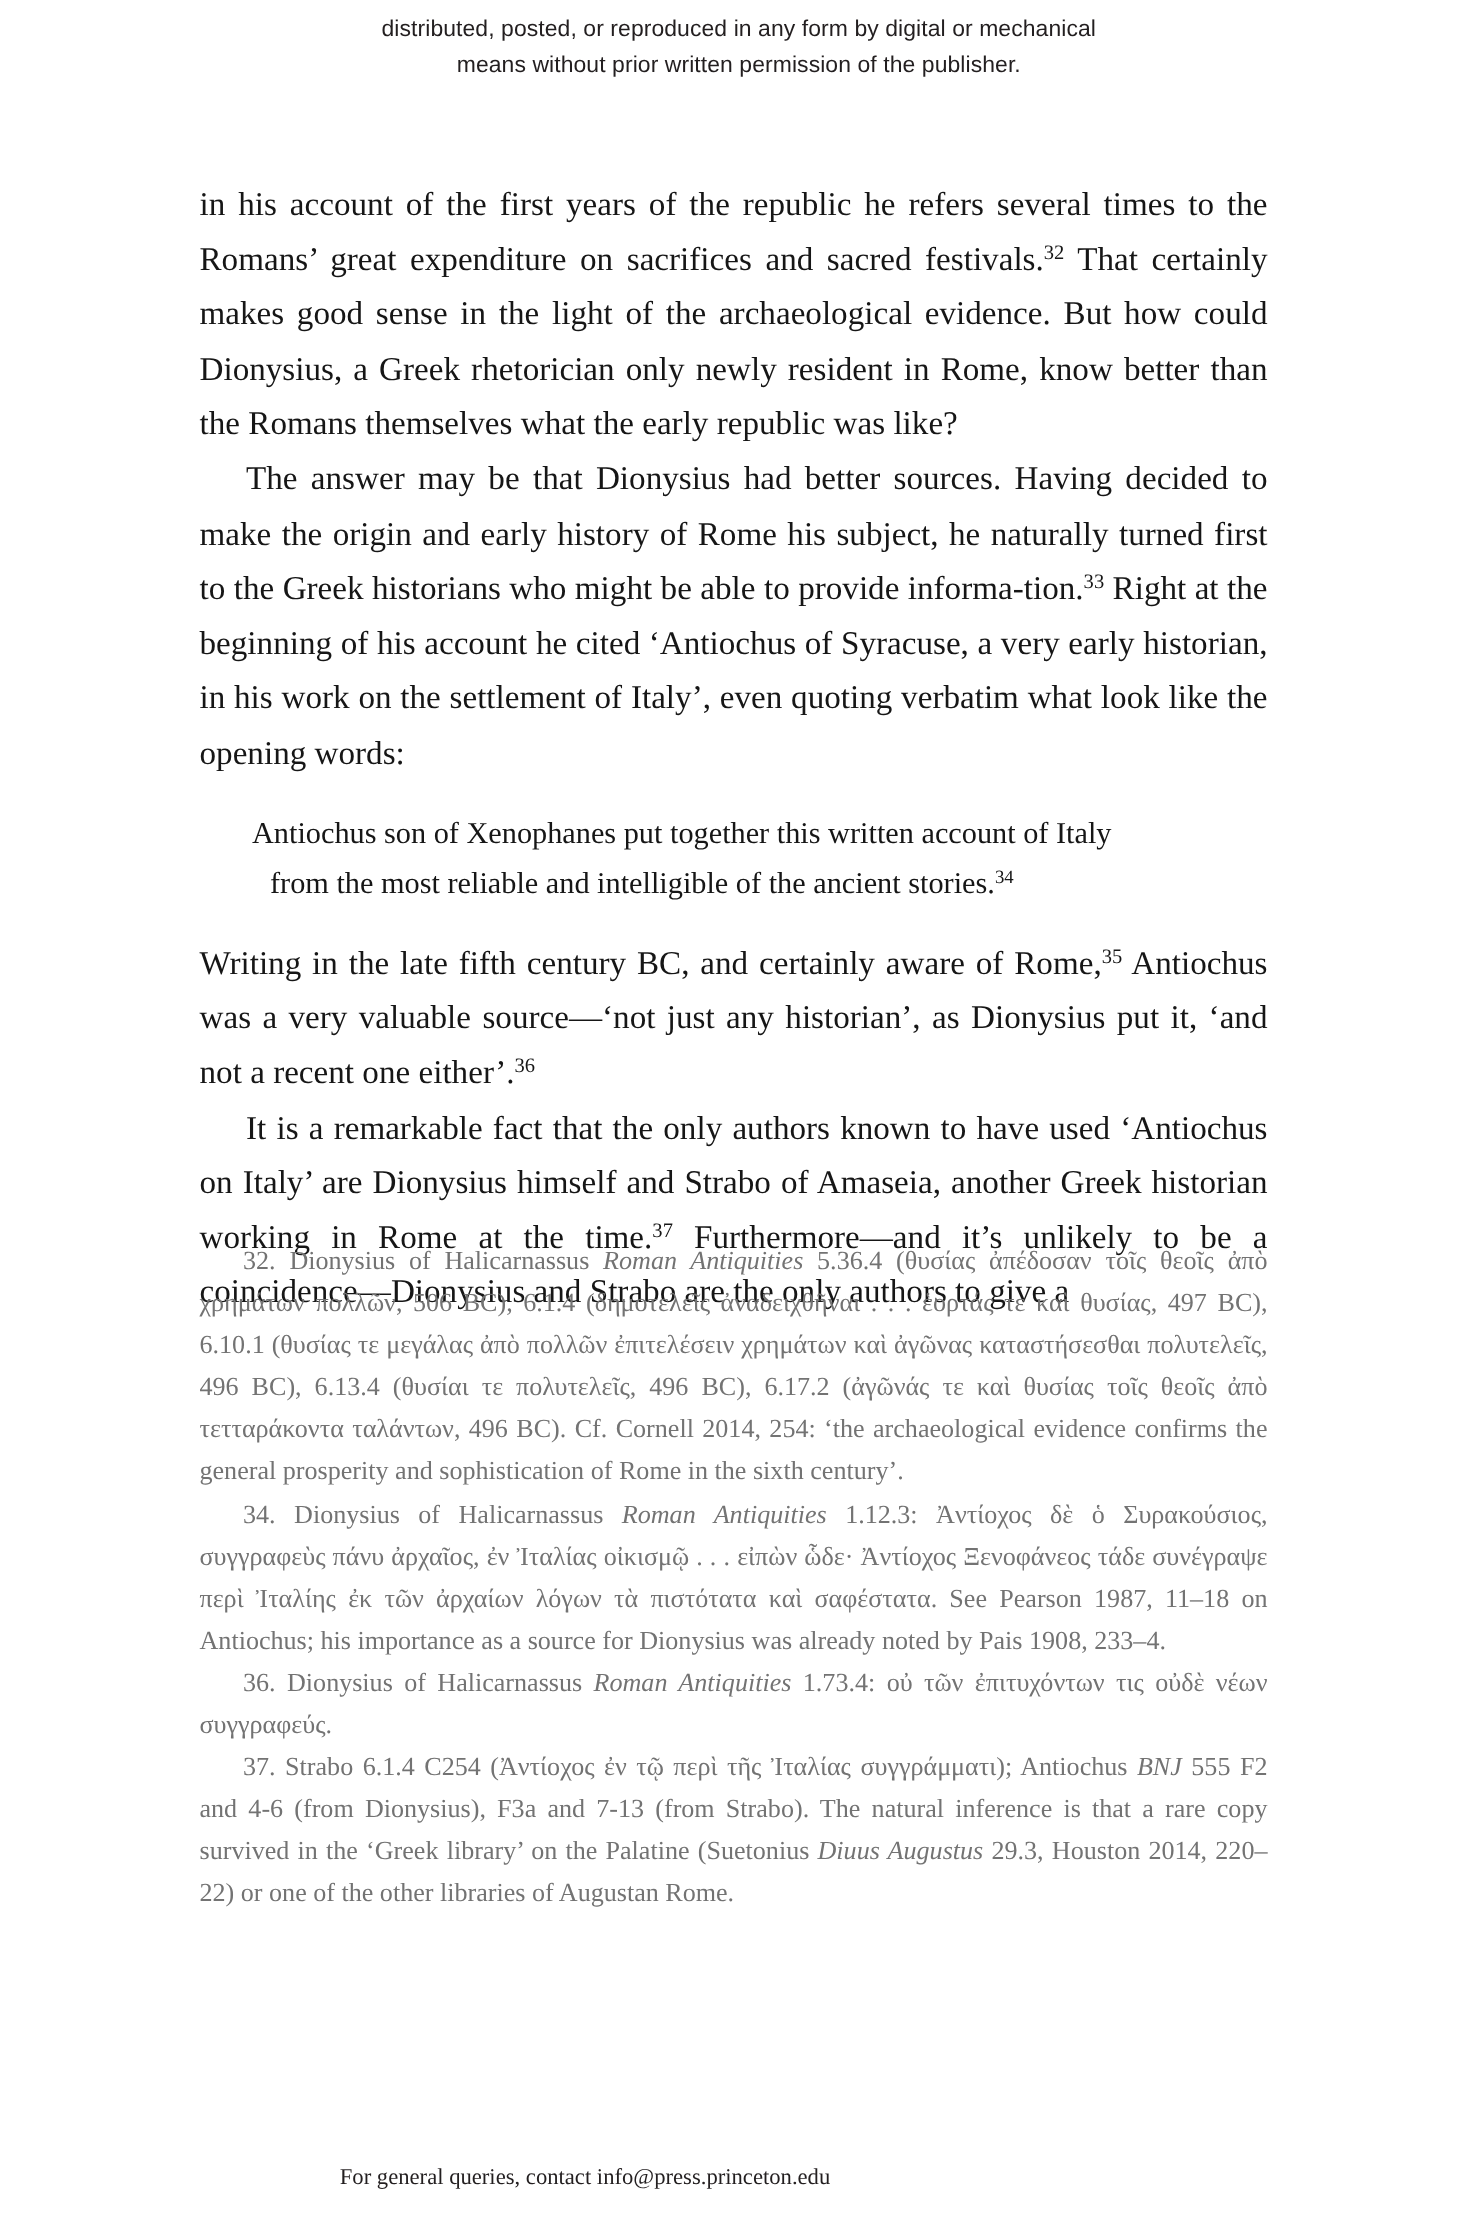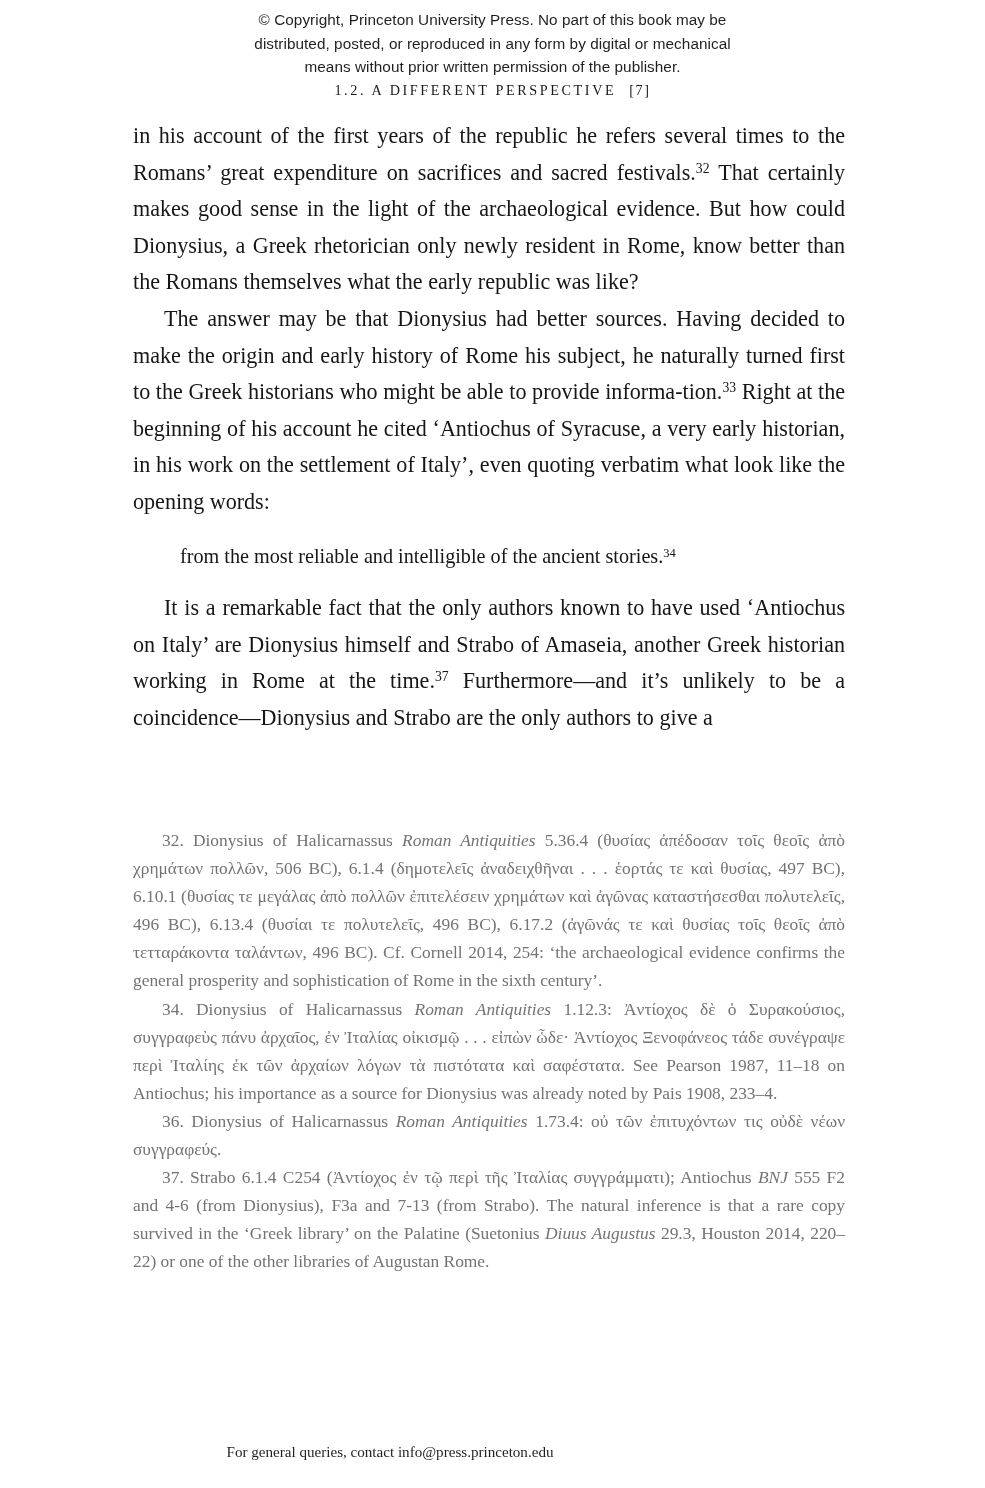--- a/index.html
+++ b/index.html
@@ -119,37 +119,37 @@
     font-size: 15.1px;
     color: #231f20;
   }
 </style>
 </head>
 <body>
 
 <div class="page">
 
   <div class="copyright-block">
-    <span class="cline">© Copyright, Princeton University Press. No part of this book may be</span>
     <span class="cline">distributed, posted, or reproduced in any form by digital or mechanical</span>
     <span class="cline">means without prior written permission of the publisher.</span>
   </div>
 
-  <div class="running-head"><span class="rh-title">1.2. A DIFFERENT PERSPECTIVE</span><span class="rh-page">[7]</span></div>
 
   <div class="text-column">
 
     <p class="body-para"><span>in his account of the first years of the republic he refers several times to the Romans’ great expenditure on sacrifices and sacred festivals.</span><sup>32</sup><span> That certainly makes good sense in the light of the archaeological evidence. But how could Dionysius, a Greek rhetorician only newly resident in Rome, know better than the Romans themselves what the early republic was like?</span></p>
 
     <p class="body-para indent"><span>The answer may be that Dionysius had better sources. Having decided to make the origin and early history of Rome his subject, he naturally turned first to the Greek historians who might be able to provide informa-tion.</span><sup>33</sup><span> Right at the beginning of his account he cited ‘Antiochus of Syracuse, a very early historian, in his work on the settlement of Italy’, even quoting verbatim what look like the opening words:</span></p>
 
     <div class="blockquote">
+      <span class="q-line">Antiochus son of Xenophanes put together this written account of Italy</span>
       <span class="q-line second"><span>from the most reliable and intelligible of the ancient stories.</span><sup>34</sup></span>
     </div>
 
+    <p class="body-para"><span>Writing in the late fifth century BC, and certainly aware of Rome,</span><sup>35</sup><span> Antiochus was a very valuable source—‘not just any historian’, as Dionysius put it, ‘and not a recent one either’.</span><sup>36</sup></p>
 
     <p class="body-para indent"><span>It is a remarkable fact that the only authors known to have used ‘Antiochus on Italy’ are Dionysius himself and Strabo of Amaseia, another Greek historian working in Rome at the time.</span><sup>37</sup><span> Furthermore—and it’s unlikely to be a coincidence—Dionysius and Strabo are the only authors to give a</span></p>
 
   </div>
 
   <div class="footnotes" id="footnotes-container">
       <p class="footnote"><span>32.</span><span> Dionysius of Halicarnassus </span><i>Roman Antiquities</i><span> 5.36.4 (θυσίας ἀπέδοσαν τοῖς θεοῖς ἀπὸ χρημάτων πολλῶν, 506 BC), 6.1.4 (δημοτελεῖς ἀναδειχθῆναι . . . ἑορτάς τε καὶ θυσίας, 497 BC), 6.10.1 (θυσίας τε μεγάλας ἀπὸ πολλῶν ἐπιτελέσειν χρημάτων καὶ ἀγῶνας καταστήσεσθαι πολυτελεῖς, 496 BC), 6.13.4 (θυσίαι τε πολυτελεῖς, 496 BC), 6.17.2 (ἀγῶνάς τε καὶ θυσίας τοῖς θεοῖς ἀπὸ τετταράκοντα ταλάντων, 496 BC). Cf. Cornell 2014, 254: ‘the archaeological evidence confirms the general prosperity and sophistication of Rome in the sixth century’.</span></p>
       <p class="footnote"><span>34.</span><span> Dionysius of Halicarnassus </span><i>Roman Antiquities</i><span> 1.12.3: Ἀντίοχος δὲ ὁ Συρακούσιος, συγγραφεὺς πάνυ ἀρχαῖος, ἐν Ἰταλίας οἰκισμῷ . . . εἰπὼν ὧδε· Ἀντίοχος Ξενοφάνεος τάδε συνέγραψε περὶ Ἰταλίης ἐκ τῶν ἀρχαίων λόγων τὰ πιστότατα καὶ σαφέστατα. See Pearson 1987, 11–18 on Antiochus; his importance as a source for Dionysius was already noted by Pais 1908, 233–4.</span></p>
       <p class="footnote"><span>36.</span><span> Dionysius of Halicarnassus </span><i>Roman Antiquities</i><span> 1.73.4: οὐ τῶν ἐπιτυχόντων τις οὐδὲ νέων συγγραφεύς.</span></p>
       <p class="footnote"><span>37.</span><span> Strabo 6.1.4 C254 (Ἀντίοχος ἐν τῷ περὶ τῆς Ἰταλίας συγγράμματι); Antiochus </span><i>BNJ</i><span> 555 F2 and 4-6 (from Dionysius), F3a and 7-13 (from Strabo). The natural inference is that a rare copy survived in the ‘Greek library’ on the Palatine (Suetonius </span><i>Diuus Augustus</i><span> 29.3, Houston 2014, 220–22) or one of the other libraries of Augustan Rome.</span></p>

